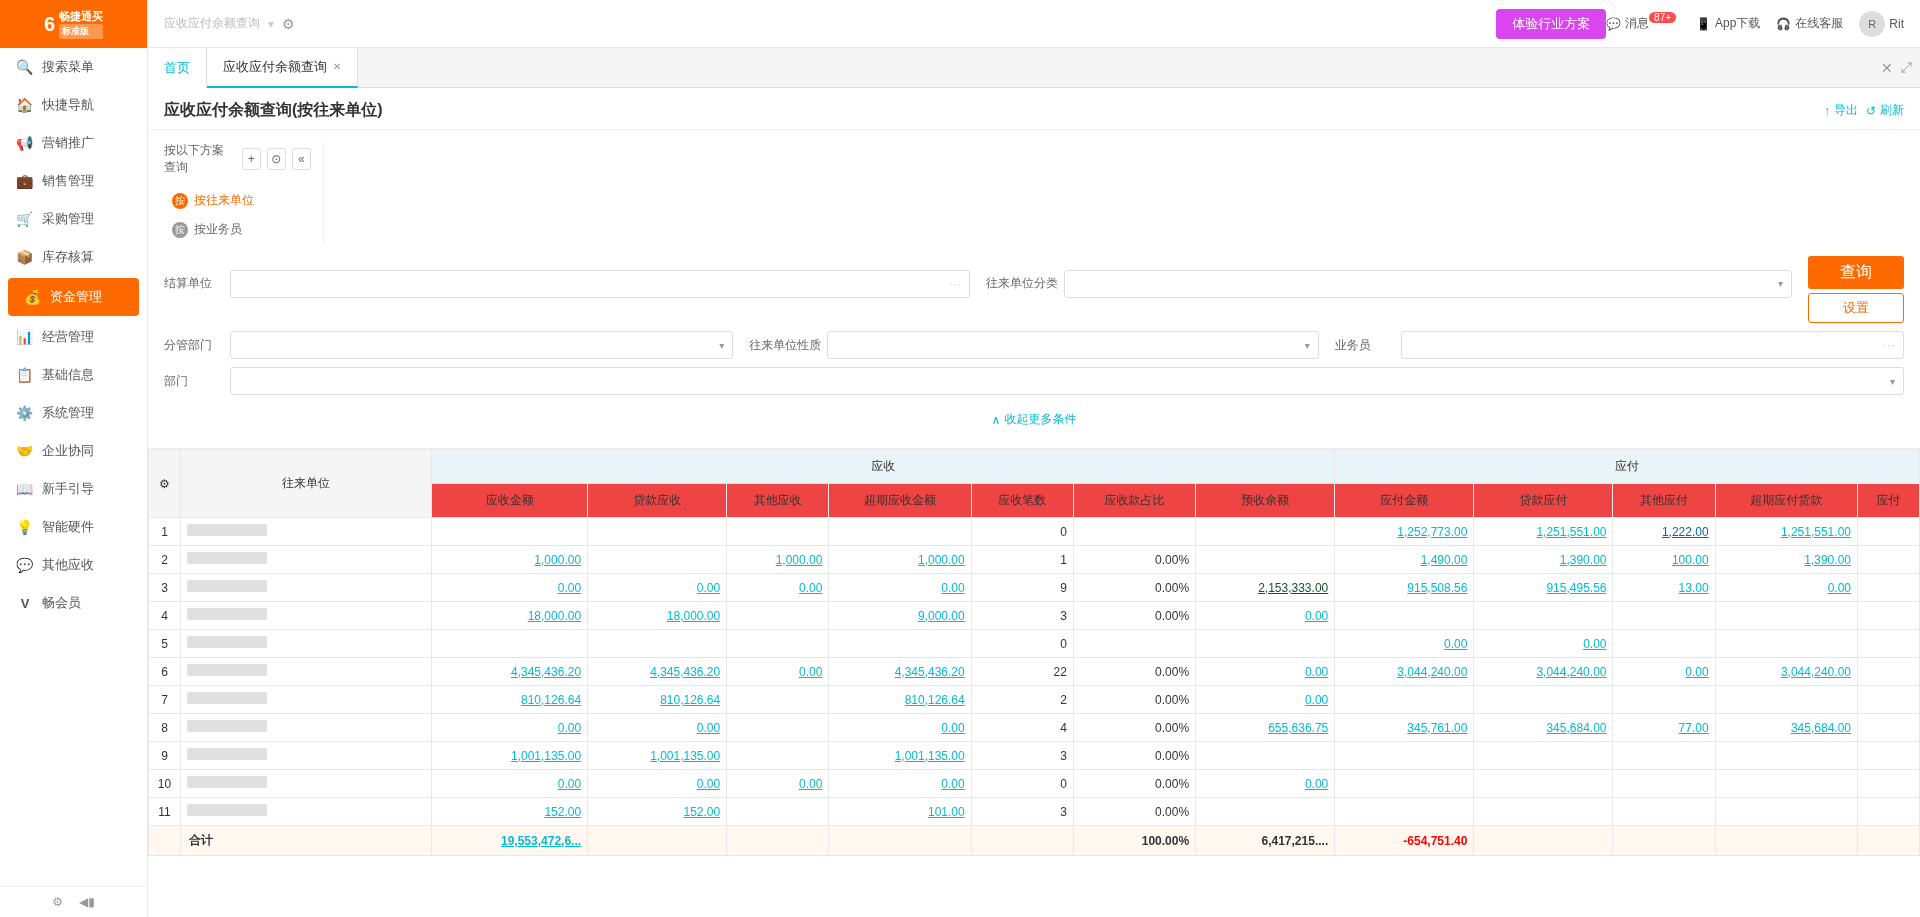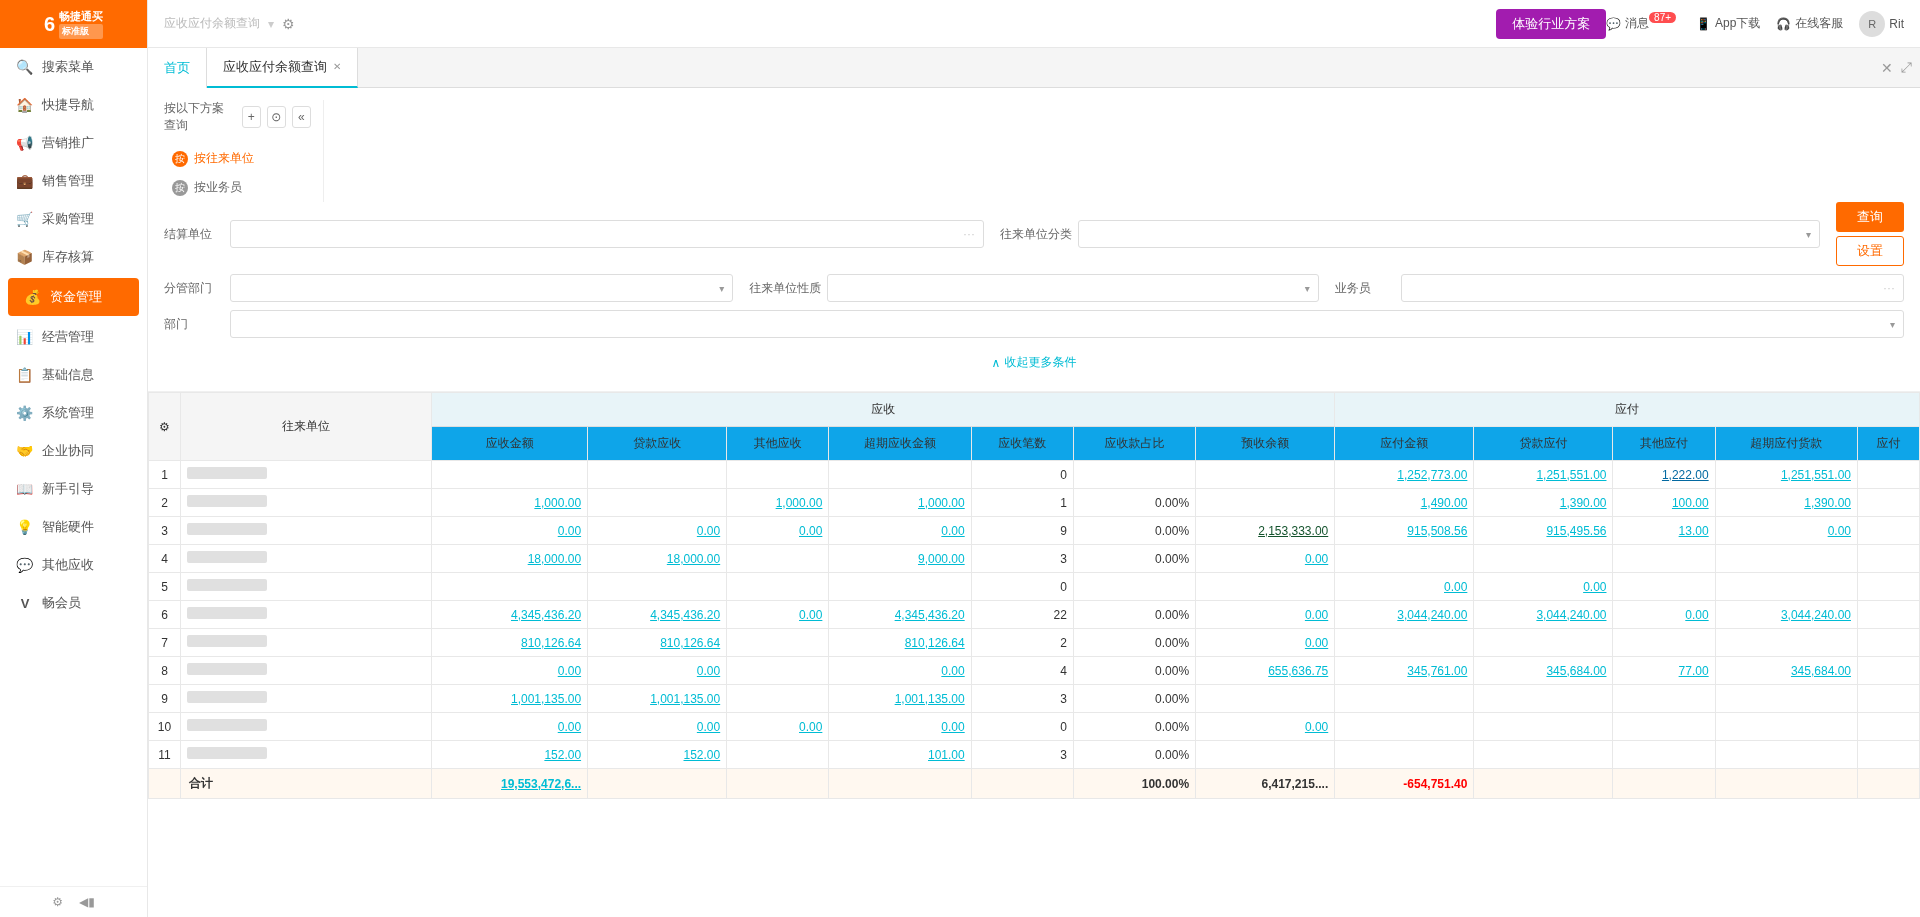--- a/index.html
+++ b/index.html
@@ -3,21 +3,21 @@
   <meta charset="utf-8">
   <style>
     * { box-sizing: border-box; margin: 0; padding: 0; }
     body { font-family: 'Microsoft YaHei', Arial, sans-serif; font-size: 12px; background: #f0f2f5; color: #333; overflow: hidden; height: 917px; }
 
     
     .top-bar { height: 48px; background: #fff; display: flex; align-items: center; padding: 0 16px; border-bottom: 1px solid #e8e8e8; position: fixed; top: 0; left: 148px; right: 0; z-index: 100; }
     .top-bar-left { display: flex; align-items: center; gap: 8px; flex: 1; }
     .breadcrumb-area { display: flex; align-items: center; gap: 4px; }
     .breadcrumb-text { color: #999; font-size: 12px; }
-    .top-nav-btn { background: #a21caf; color: #fff; border: none; border-radius: 4px; padding: 6px 16px; font-size: 13px; cursor: pointer; margin-left: 16px; }
+    .top-nav-btn { background: #d946ef; color: #fff; border: none; border-radius: 4px; padding: 6px 16px; font-size: 13px; cursor: pointer; margin-left: 16px; }
     .top-right-actions { display: flex; align-items: center; gap: 16px; }
     .action-item { display: flex; align-items: center; gap: 4px; cursor: pointer; color: #555; font-size: 12px; }
     .badge { background: #ff4d4f; color: #fff; border-radius: 10px; padding: 0 5px; font-size: 10px; position: relative; top: -6px; left: -4px; }
 
     
     .sidebar { position: fixed; left: 0; top: 0; bottom: 0; width: 148px; background: #fff; border-right: 1px solid #e8e8e8; z-index: 200; display: flex; flex-direction: column; }
     .sidebar-logo { height: 48px; background: #ff6a00; display: flex; align-items: center; justify-content: center; color: #fff; font-size: 13px; font-weight: bold; gap: 4px; }
     .sidebar-item { display: flex; align-items: center; gap: 8px; padding: 10px 16px; cursor: pointer; color: #555; font-size: 13px; }
     .sidebar-item.active { background: #ff6a00; color: #fff; border-radius: 4px; margin: 2px 8px; }
     .sidebar-item .icon { width: 18px; text-align: center; font-size: 14px; }
@@ -45,33 +45,33 @@
 
     
     .filter-area { padding: 12px 16px; border-bottom: 1px solid #f0f0f0; }
     .filter-btn { width: 22px; height: 22px; border: 1px solid #ddd; border-radius: 3px; display: inline-flex; align-items: center; justify-content: center; cursor: pointer; background: #fff; color: #666; font-size: 12px; }
     .filter-row { display: flex; align-items: center; gap: 16px; }
     .filter-item { display: flex; align-items: center; gap: 6px; flex: 1; }
     .filter-item-label { color: #666; font-size: 12px; white-space: nowrap; min-width: 60px; }
     .filter-input { flex: 1; height: 28px; border: 1px solid #ddd; border-radius: 3px; padding: 0 8px; font-size: 12px; display: flex; align-items: center; justify-content: space-between; cursor: pointer; background: #fff; color: #333; }
     .filter-dots { color: #ccc; }
     .filter-arrow { color: #999; font-size: 10px; }
-    .query-btn { background: #ff6a00; color: #fff; border: none; border-radius: 3px; padding: 6px 19px; font-size: 13px; cursor: pointer; }
+    .query-btn { background: #ff6a00; color: #fff; border: none; border-radius: 3px; padding: 6px 32px; font-size: 16px; cursor: pointer; margin-top: 12px; }
     .set-btn { background: #fff; color: #ff6a00; border: 1px solid #ff6a00; border-radius: 3px; padding: 5px 20px; font-size: 13px; cursor: pointer; }
     .btn-group { display: flex; flex-direction: column; gap: 4px; }
     .collapse-btn { display: flex; align-items: center; justify-content: center; gap: 4px; color: #00bcd4; font-size: 12px; cursor: pointer; padding: 4px 0; }
     .scheme-item { display: flex; align-items: center; gap: 6px; padding: 6px 8px; cursor: pointer; border-radius: 3px; font-size: 12px; color: #666; }
     .scheme-item.active { color: #ff6a00; }
     .scheme-icon { width: 16px; height: 16px; border-radius: 50%; background: #ff6a00; color: #fff; display: flex; align-items: center; justify-content: center; font-size: 10px; }
     .scheme-icon-gray { width: 16px; height: 16px; border-radius: 50%; background: #999; color: #fff; display: flex; align-items: center; justify-content: center; font-size: 10px; }
 
     
     .table-area { flex: 1; overflow: auto; position: relative; }
     .data-table { width: 100%; border-collapse: collapse; font-size: 12px; }
-    .data-table th { background: #0ea5e9; color: #333; padding: 8px 6px; text-align: center; border: 1px solid #e8e8e8; font-weight: normal; white-space: nowrap; position: sticky; top: 0; z-index: 10; }
+    .data-table th { background: #ef4444; color: #333; padding: 8px 6px; text-align: center; border: 1px solid #e8e8e8; font-weight: normal; white-space: nowrap; position: sticky; top: 0; z-index: 10; }
     .data-table td { padding: 6px 6px; border: 1px solid #e8e8e8; text-align: right; color: #333; white-space: nowrap; }
     .data-table td.center { text-align: center; }
     .data-table td.left { text-align: left; }
     .data-table td a { color: #00bcd4; text-decoration: underline; cursor: pointer; }
     .data-table tfoot td { background: #fff8f0; font-weight: bold; }
     .row-num { color: #999; text-align: center; }
     .gear-icon { color: #999; cursor: pointer; font-size: 14px; }
   </style>
 </head>
 <body>
@@ -194,20 +194,33 @@
   </div>
   <div class="tabs-right">
     <button class="tab-action-btn">✕</button>
     <button class="tab-action-btn">⤢</button>
   </div>
 </div>
 
 <div class="main-content">
   <div class="page-container">
 
+    <div class="page-header">
+      <h2 class="page-title">应收应付余额查询(按往来单位)</h2>
+      <div class="page-actions">
+        <button class="page-action-btn">
+          <span>↑</span>
+          <span>导出</span>
+        </button>
+        <button class="page-action-btn">
+          <span>↺</span>
+          <span>刷新</span>
+        </button>
+      </div>
+    </div>
 
     <div class="filter-area">
       <div style="display:flex;flex-direction:column;">
 
         <div style="width:160px;border-right:1px solid #eee;padding-right:12px;margin-right:12px;">
           <div style="display:flex;align-items:center;gap:6px;margin-bottom:10px;">
             <span style="color:#666;font-size:12px;">按以下方案查询</span>
             <span class="filter-btn">+</span>
             <span class="filter-btn">⊙</span>
             <span class="filter-btn">«</span>

